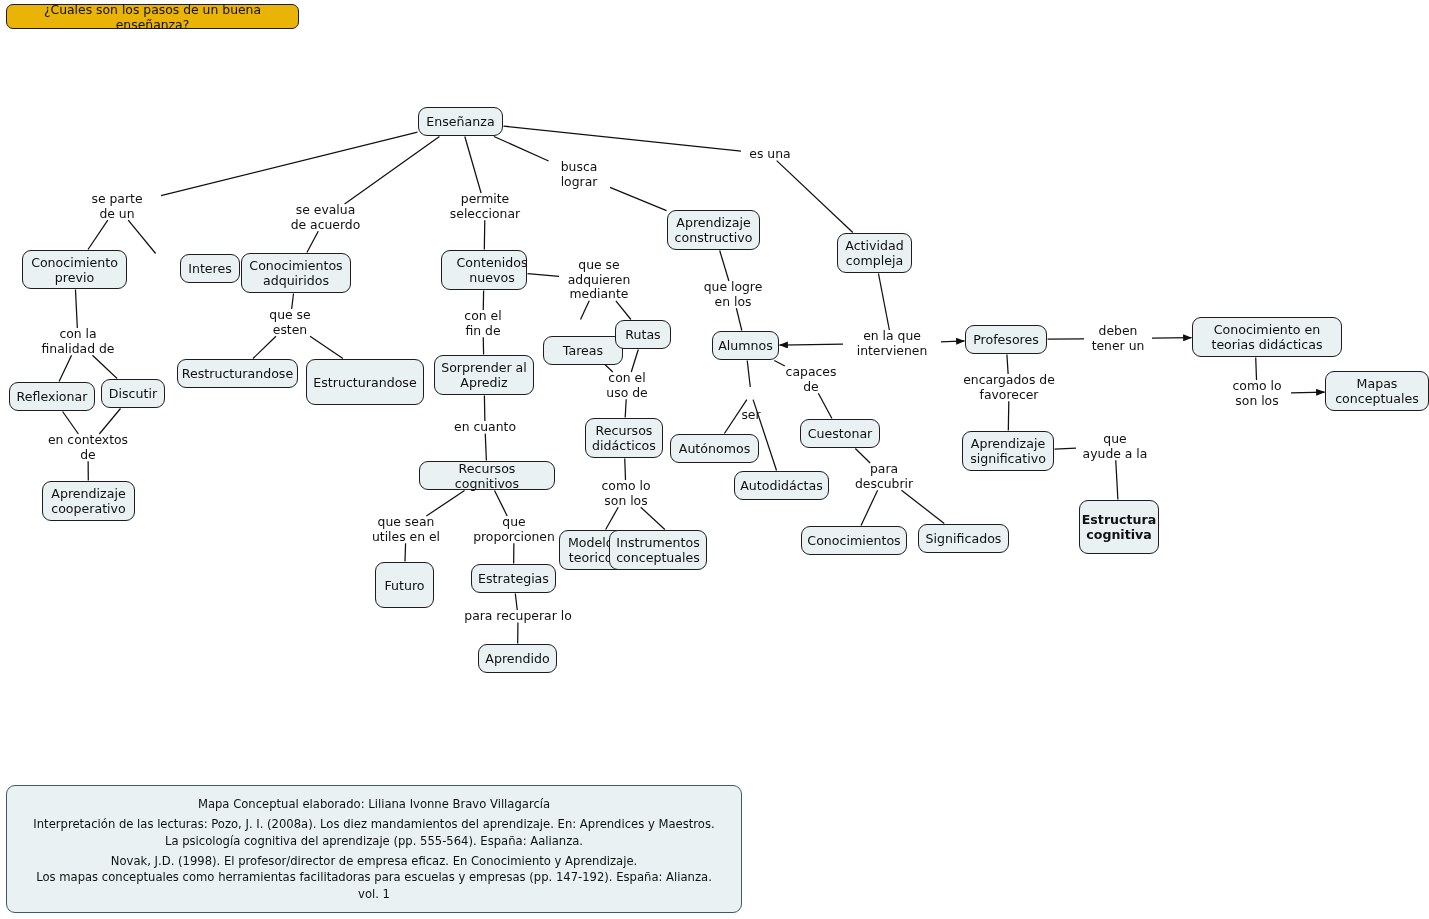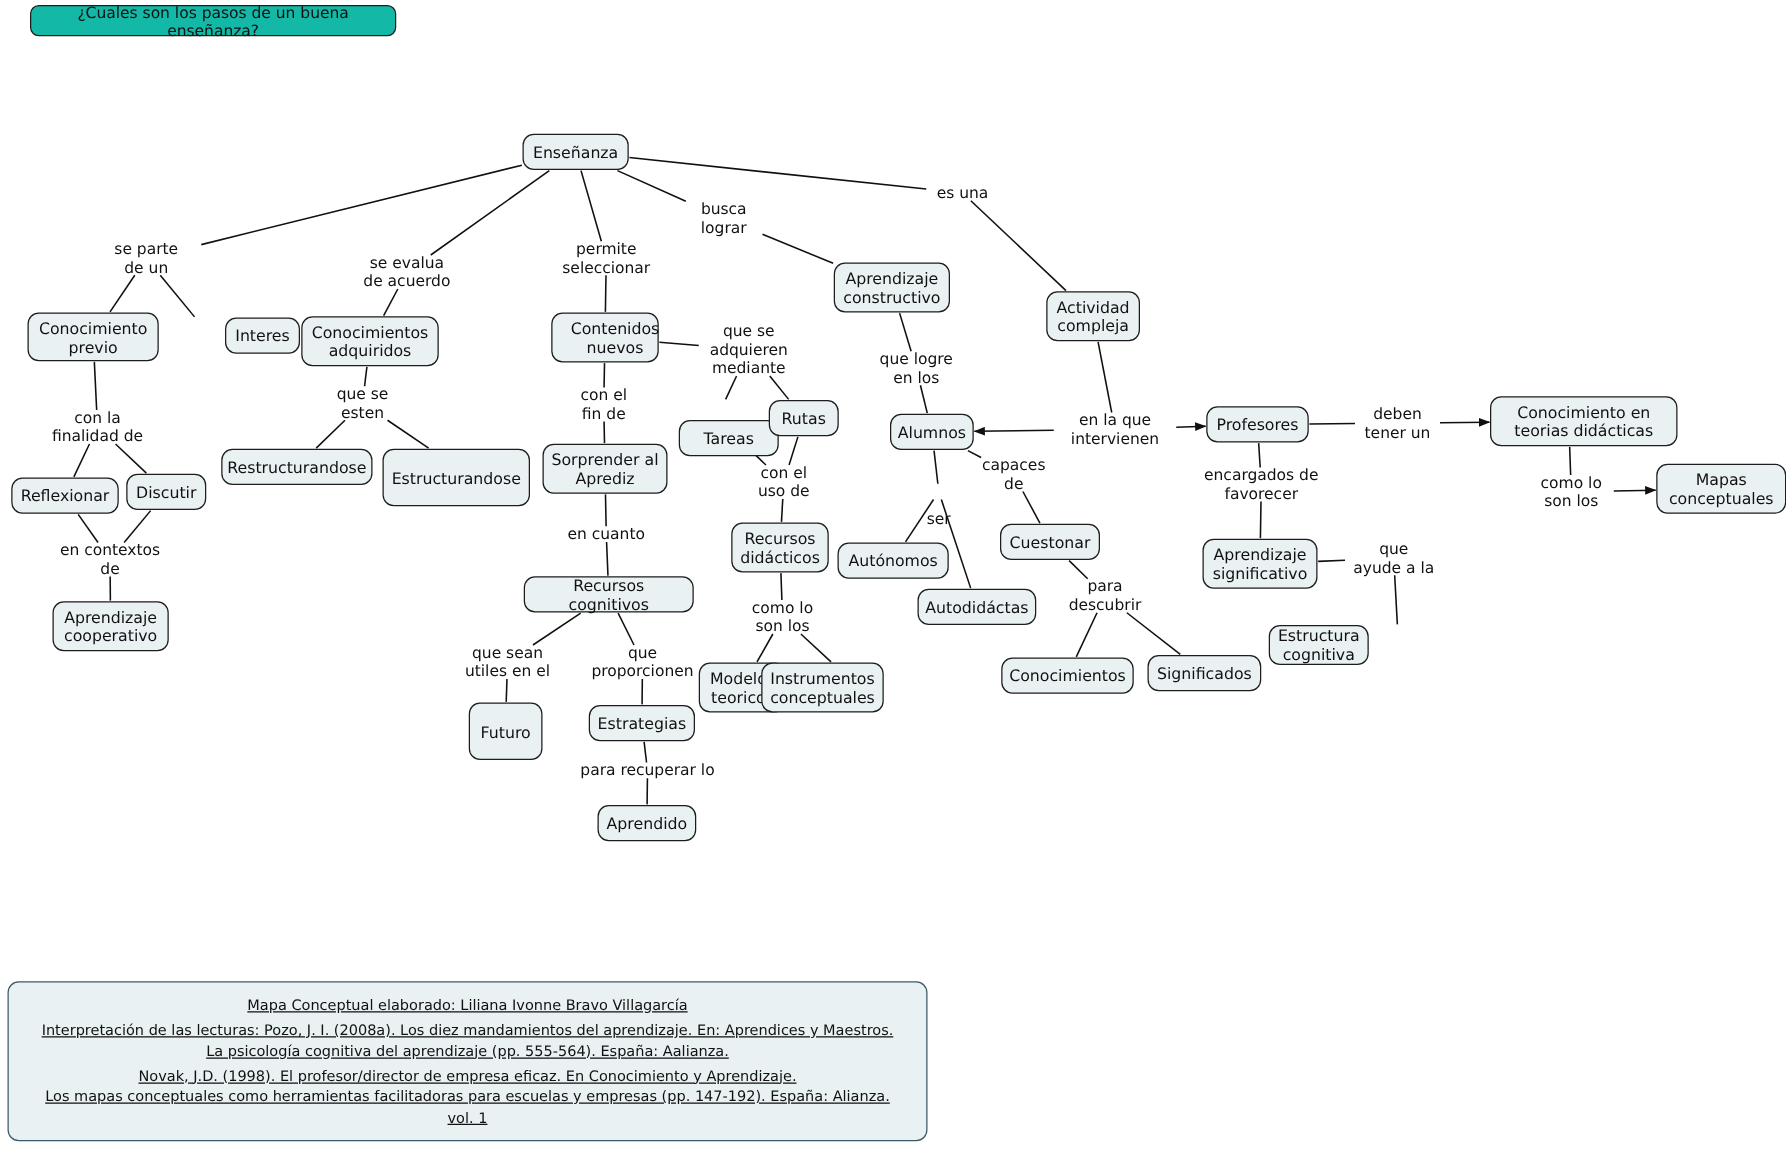--- a/index.html
+++ b/index.html
@@ -35,22 +35,21 @@
     font-size: 12.6px;
     line-height: 15px;
     color: #111111;
     padding: 2px 6px;
     white-space: pre-line;
     z-index: 3;
   }
   .node.question {
     border-radius: 7px;
     font-size: 12.4px;
-    background: #14b8a6;
-    margin-left: 18px;
+    background: #eab308;
   }
   
   .link-label {
     position: absolute;
     box-sizing: border-box;
     text-align: center;
     font-size: 12.4px;
     line-height: 14.6px;
     color: #111111;
     white-space: pre-line;
@@ -68,21 +67,20 @@
     display: flex;
     flex-direction: column;
     align-items: center;
     justify-content: center;
     text-align: center;
     font-size: 11.6px;
     line-height: 16.5px;
     color: #111111;
     padding: 10px 14px;
     z-index: 3;
-    text-decoration: underline;
   }
   .footer-para {
     margin: 0;
     white-space: pre-line;
   }
   .footer-gap { height: 13px; }
   svg line, svg path { shape-rendering: geometricPrecision; }
 </style>
 </head>
 <body>
@@ -194,21 +192,21 @@
     <div class="node" style="left: 670px; top: 434px; width: 89px; height: 29px;">Autónomos</div>
     <div class="node" style="left: 734px; top: 471px; width: 95px; height: 29px;">Autodidáctas</div>
     <div class="node" style="left: 800px; top: 419px; width: 80px; height: 29px;">Cuestonar</div>
     <div class="node" style="left: 801px; top: 526px; width: 106px; height: 29px;">Conocimientos</div>
     <div class="node" style="left: 918px; top: 524px; width: 91px; height: 29px;">Significados</div>
     <div class="node" style="left: 837px; top: 233px; width: 75px; height: 40px;">Actividad
 compleja</div>
     <div class="node" style="left: 965px; top: 325px; width: 82px; height: 29px;">Profesores</div>
     <div class="node" style="left: 962px; top: 431px; width: 92px; height: 40px;">Aprendizaje
 significativo</div>
-    <div class="node" style="left: 1015px; top: 500px; width: 80px; height: 32px;">Estructura
+    <div class="node" style="left: 1079px; top: 500px; width: 80px; height: 54px; font-weight: bold;">Estructura
 cognitiva</div>
     <div class="node" style="left: 1192px; top: 317px; width: 150px; height: 40px;">Conocimiento en
 teorias didácticas</div>
     <div class="node" style="left: 1325px; top: 371px; width: 104px; height: 40px;">Mapas
 conceptuales</div>
     <div class="link-label" style="left: 72px; top: 192px; width: 90px;">se parte
 de un</div>
     <div class="link-label" style="left: 28px; top: 327px; width: 100px;">con la
 finalidad de</div>
     <div class="link-label" style="left: 38px; top: 433px; width: 100px;">en contextos

